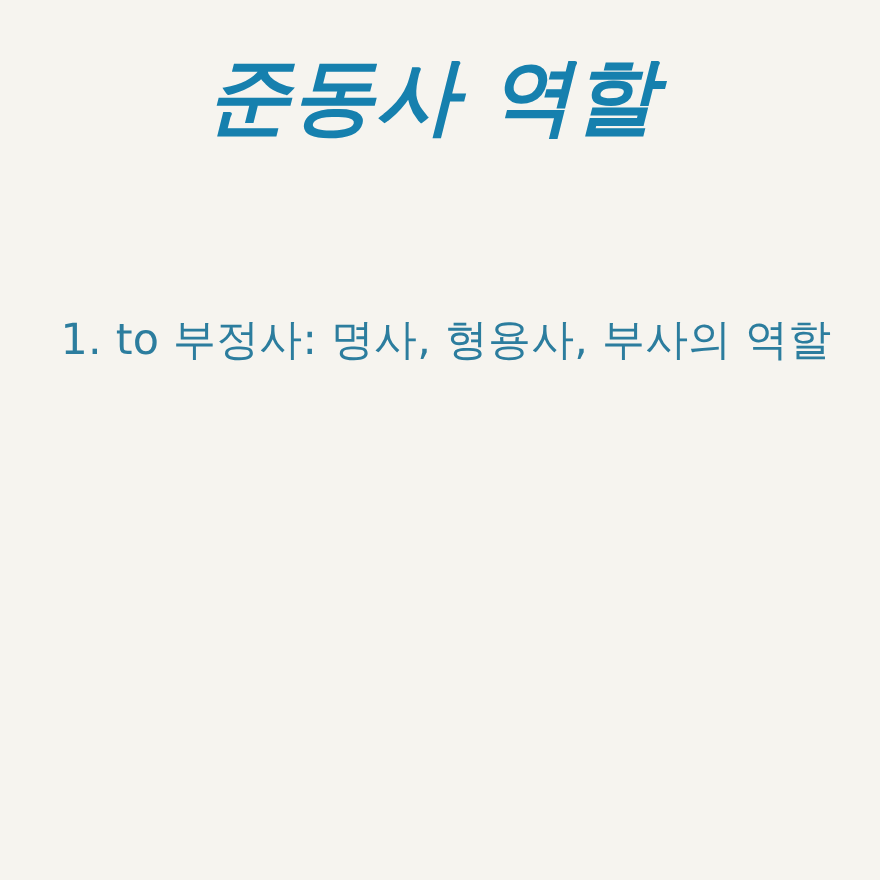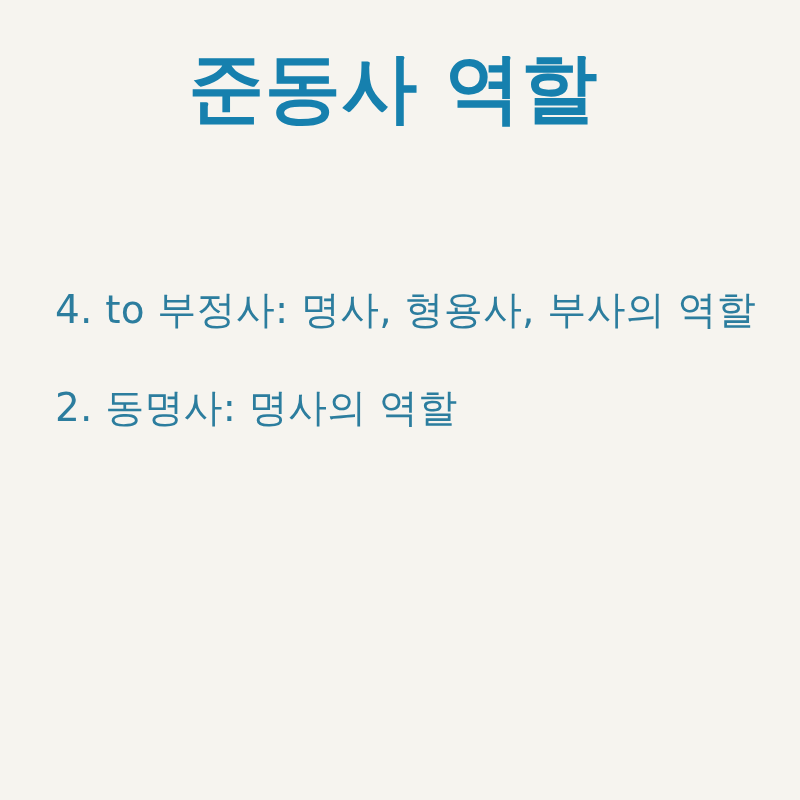--- a/index.html
+++ b/index.html
@@ -36,20 +36,21 @@
   .slide-title {
     display: inline-block;
     margin: 0;
     font-family: "DejaVu Sans", "Liberation Sans", sans-serif;
     font-size: 76px;
     font-weight: 700;
     line-height: 1.04;
     letter-spacing: 0.5px;
     color: #1680ae;
     white-space: nowrap;
+    font-style: italic;
     -webkit-font-smoothing: antialiased;
   }
 
   
   .body-list {
     position: absolute;
     left: 55px;
     top: 287px;
     width: 700px;
     margin: 0;
@@ -77,17 +78,16 @@
 </head>
 <body>
 
 <div class="slide">
 
   <div class="title-block">
     <h1 class="slide-title">준동사 역할</h1>
   </div>
 
   <ul class="body-list">
-    <li class="body-item">4. to 부정사: 명사, 형용사, 부사의 역할</li>
-    <li class="body-item">2. 동명사: 명사의 역할</li>
+    <li class="body-item">1. to 부정사: 명사, 형용사, 부사의 역할</li>
   </ul>
 
 </div>
 
 </body></html>

